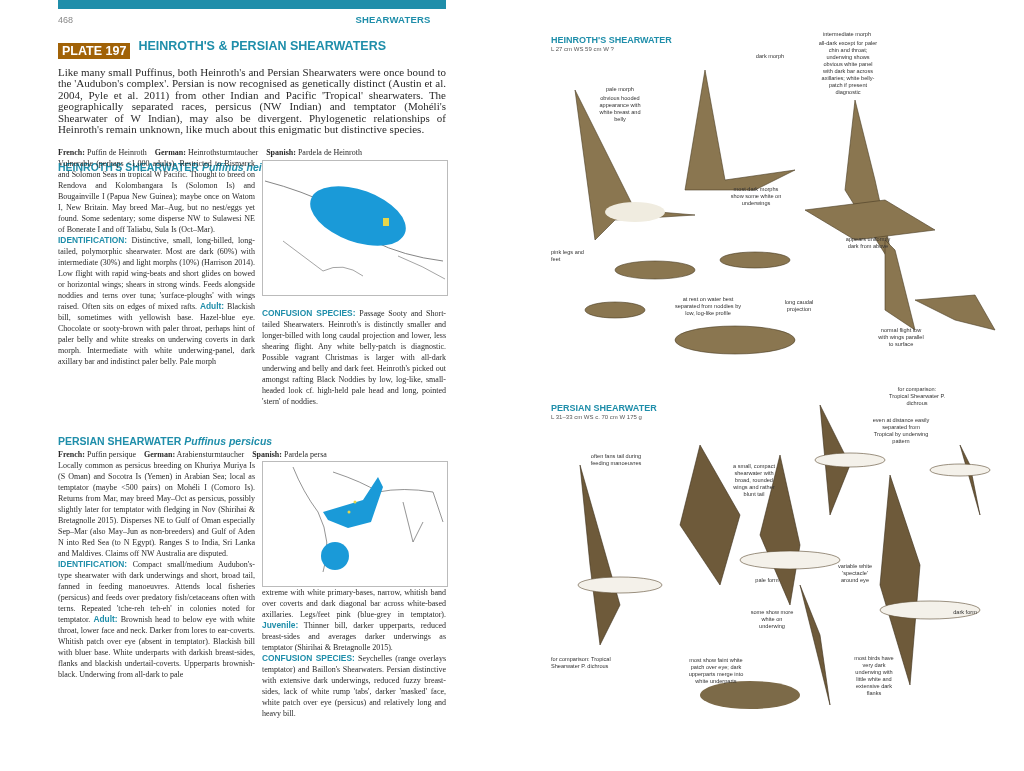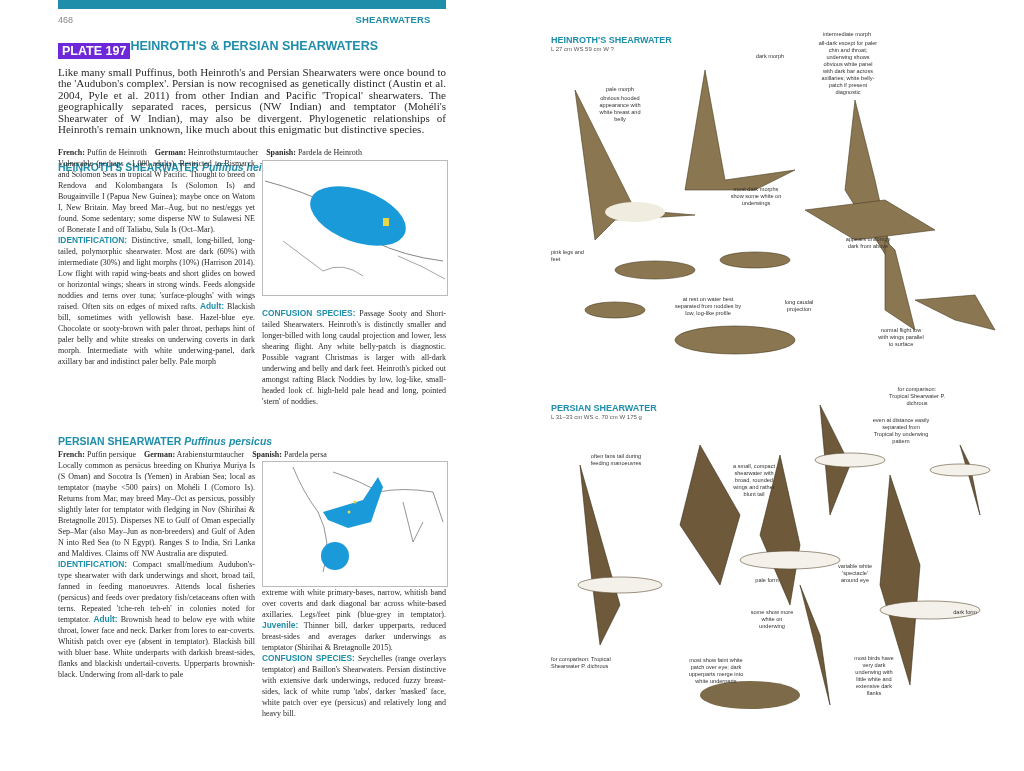--- a/index.html
+++ b/index.html
@@ -2,22 +2,22 @@
 <html><head>
 <meta charset="utf-8">
 <style>
   html, body { margin:0; padding:0; }
   body { width:1024px; height:771px; background:#ffffff; position:relative; overflow:hidden;
          font-family:"Liberation Serif", serif; color:#2a2a2a; }
   .topbar { position:absolute; left:58px; top:0; width:388px; height:9px; background:#1f8eaa; }
   .pagenum { position:absolute; left:58px; top:15px; font-family:"Liberation Sans", sans-serif; font-size:9px; color:#888;text-align:center; }
   .runhead { position:absolute; left:340px; top:14px; width:106px; text-align:center; font-family:"Liberation Sans", sans-serif; font-size:9.5px; font-weight:bold; color:#1f8eaa; letter-spacing:0.2px; }
   .plate-title { position:absolute; left:58px; top:38px; height:16px; display:flex; align-items:center; }
-  .plate-badge { background:#6d28d9; color:#fff; font-family:"Liberation Sans", sans-serif; font-weight:bold; font-size:12.5px; padding:1px 4px; line-height:14px;margin-top:9px; }
-  .plate-name { margin-left:0; color:#1f8eaa; font-family:"Liberation Sans", sans-serif; font-weight:bold; font-size:12.5px; }
+  .plate-badge { background:#a16207; color:#fff; font-family:"Liberation Sans", sans-serif; font-weight:bold; font-size:12.5px; padding:1px 4px; line-height:14px;margin-top:9px; }
+  .plate-name { margin-left:8px; color:#1f8eaa; font-family:"Liberation Sans", sans-serif; font-weight:bold; font-size:12.5px; }
   .intro { position:absolute; left:58px; top:67px; width:388px; font-size:11px; line-height:11.4px; text-align:justify; }
   .sp-head { position:absolute; left:58px; font-family:"Liberation Sans", sans-serif; font-weight:bold; font-size:10.5px; color:#1f8eaa; }
   .sp-head i { font-style:italic; }
   .names { position:absolute; left:58px; font-size:8px; line-height:11px; }
   .names b { font-weight:bold; }
   .col { position:absolute; font-size:8px; line-height:11px; text-align:justify; }
   .kw { font-family:"Liberation Sans", sans-serif; font-weight:bold; color:#1f8eaa; font-size:8.4px; }
   .map { position:absolute; border:1px solid #bbb; background:#fff; }
   .rt-title { position:absolute; font-family:"Liberation Sans", sans-serif; font-weight:bold; font-size:9px; color:#1f8eaa; }
   .rt-sub { position:absolute; font-family:"Liberation Sans", sans-serif; font-size:6px; color:#555; }

